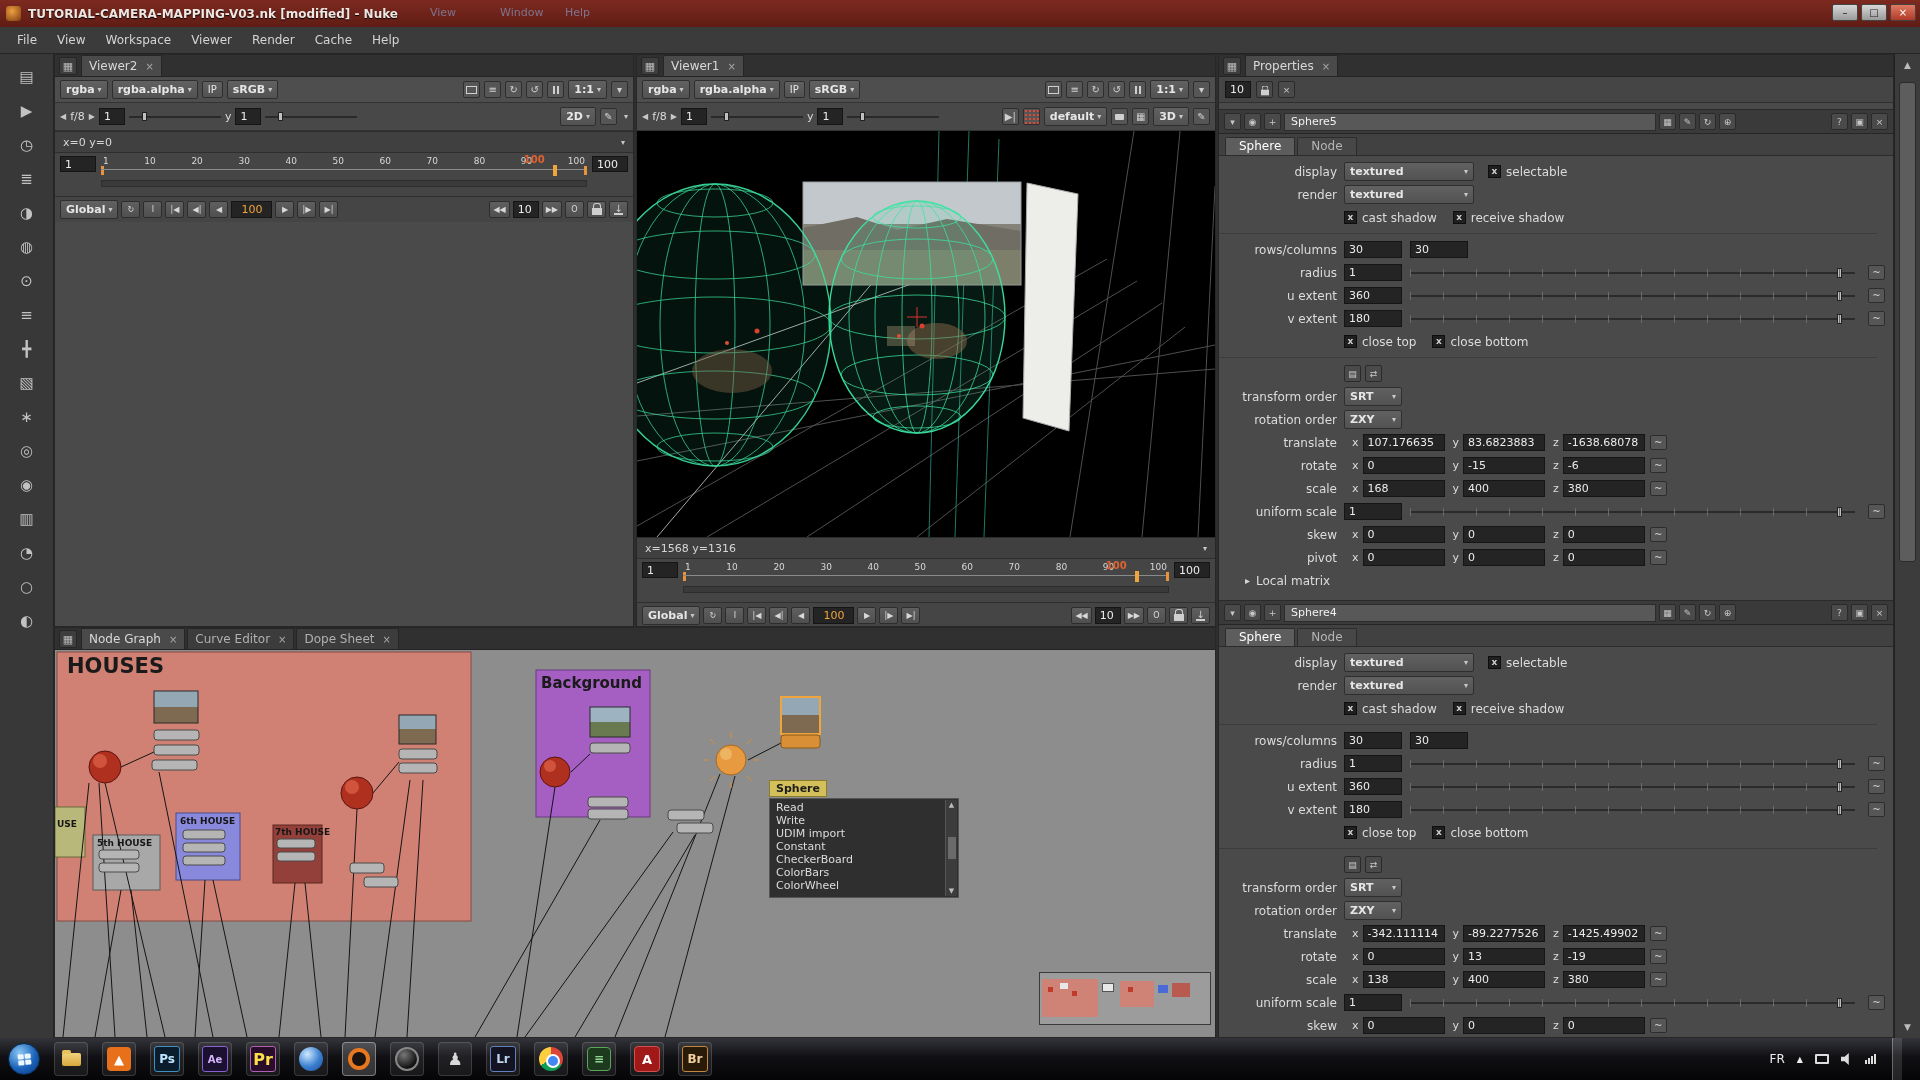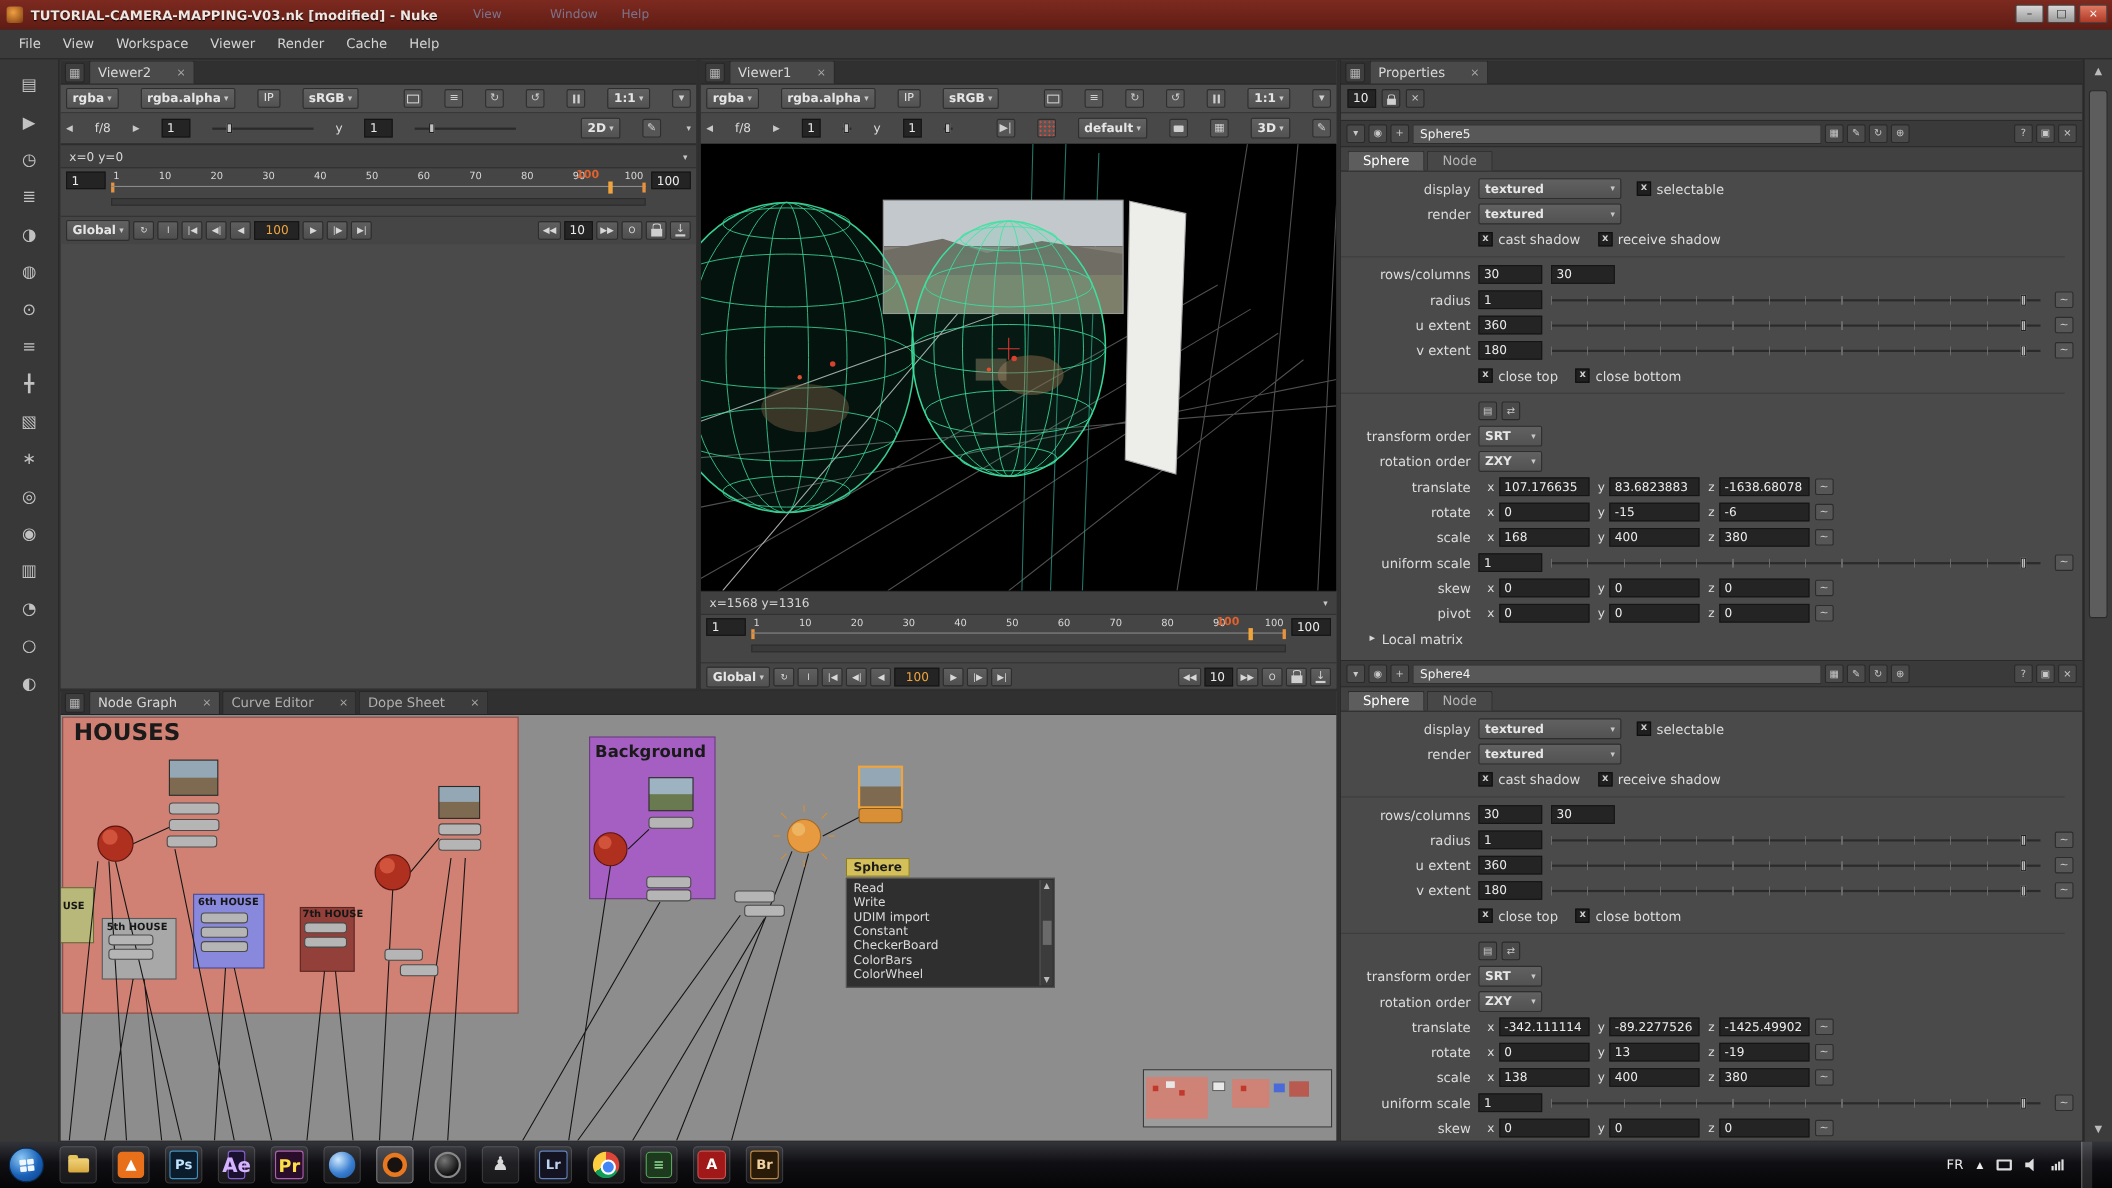--- a/index.html
+++ b/index.html
@@ -15,28 +15,28 @@
   .wb{width:26px;height:17px;background:linear-gradient(#d8d8d8,#9a9a9a);border:1px solid #444;border-radius:2px;font-size:10px;line-height:15px;text-align:center;color:#222}
   .wb.close{background:linear-gradient(#e07a62,#b03a28);color:#fff}
   #menubar{position:absolute;left:0;top:27px;width:1920px;height:27px;background:#3b3b3b;border-bottom:1px solid #242424;display:flex;align-items:center;gap:2px;padding:0 8px}
   .menu-item{color:#d4d4d4;font-size:12px;padding:4px 9px}
 
   
   #workspace{position:absolute;left:0;top:54px;width:1920px;height:984px}
   .panel{position:absolute;background:#4a4a4a;border:1px solid #272727;overflow:hidden}
   .tabbar{height:22px;background:#303030;display:flex;align-items:flex-end;gap:2px;padding:0 0 0 2px;border-bottom:1px solid #242424}
   .pmenu{width:18px;height:18px;margin:0 2px 1px 2px;color:#b8b8b8;font-size:11px;text-align:center;line-height:18px;background:#3e3e3e;border:1px solid #262626;border-radius:2px}
-  .tab{background:#4a4a4a;border:1px solid #262626;border-bottom:none;color:#d8d8d8;font-size:12px;display:flex;align-items:center;gap:23px;padding:3px 7px;border-radius:2px 2px 0 0}
+  .tab{background:#4a4a4a;border:1px solid #262626;border-bottom:none;color:#d8d8d8;font-size:12px;display:flex;align-items:center;gap:8px;padding:3px 7px;border-radius:2px 2px 0 0}
   .tab.inactive{background:#3c3c3c;color:#b0b0b0}
   .tab .x{color:#a8a8a8;font-size:10px}
   .sp{flex:1}
   .car{font-style:normal;font-size:8px;color:#c8c8c8;margin-left:3px}
 
   
-  .vtb{height:26px;background:#4e4e4e;border-bottom:1px solid #333;display:flex;align-items:center;gap:20px;padding:0 5px}
+  .vtb{height:26px;background:#4e4e4e;border-bottom:1px solid #333;display:flex;align-items:center;gap:4px;padding:0 5px}
   .vtb.t2{height:28px;background:#484848}
   .dd{background:linear-gradient(#616161,#525252);border:1px solid #2e2e2e;border-radius:2px;color:#e6e6e6;font-size:11px;padding:2px 5px;display:inline-flex;align-items:center}
   .tbn{background:linear-gradient(#616161,#525252);border:1px solid #2e2e2e;border-radius:2px;color:#e6e6e6;font-size:10px;padding:2px 5px}
   .ic{min-width:17px;height:17px;background:#565656;border:1px solid #2e2e2e;border-radius:2px;color:#cfcfcf;font-size:10px;display:inline-flex;align-items:center;justify-content:center}
   .ic.mon::before{content:"";width:9px;height:6px;border:1px solid #cfcfcf;display:block}
   .ic.pa u{display:inline-block;width:2px;height:8px;background:#cfcfcf;margin:0 1px}
   .ic.redgrid{background-image:radial-gradient(#e04838 34%,transparent 36%);background-size:4px 4px;background-color:#565656}
   .ic.cam::before{content:"";width:9px;height:6px;background:#cfcfcf;border-radius:1px;display:block}
   .arr{color:#c8c8c8;font-size:8px}
   .lab{color:#dcdcdc;font-size:11px}
@@ -127,21 +127,21 @@
   
   #taskbar{position:absolute;left:0;top:1038px;width:1920px;height:42px;background:linear-gradient(#33343a,#101014 45%,#050507);display:flex;align-items:center;gap:14px;padding:0 8px}
   #startorb{width:32px;height:32px;border-radius:50%;background:radial-gradient(circle at 35% 30%,#8cc8f5,#1a62b8 55%,#0a3a80);border:1px solid #0a2a50;display:flex;align-items:center;justify-content:center}
   #startorb .flag{display:grid;grid-template-columns:6px 6px;grid-template-rows:5px 5px;gap:1px;transform:rotate(-6deg)}
   #startorb .flag i{background:#eef6ff;border-radius:1px}
   .tile{width:34px;height:34px;border-radius:4px;background:rgba(255,255,255,.07);border:1px solid rgba(255,255,255,.14);display:flex;align-items:center;justify-content:center;font-weight:bold;font-size:13px;color:#fff}
   .tile.active{background:rgba(255,255,255,.18);border-color:rgba(255,255,255,.35)}
   .folder{position:relative;width:19px;height:13px;background:linear-gradient(#f0d47e,#d8a83c);border-radius:2px}
   .folder::before{content:"";position:absolute;top:-3px;left:0;width:9px;height:4px;background:#e8c35c;border-radius:2px 2px 0 0}
   .ps{color:#bfe4ff;background:#0b1d2c;border:1px solid #3f8fc0;width:26px;height:26px;display:flex;align-items:center;justify-content:center;border-radius:3px;font-size:12px}
-  .ae{color:#d6b3ff;background:#1a1030;border:1px solid #8a5fd0;width:16px;height:26px;display:flex;align-items:center;justify-content:center;border-radius:3px;font-size:18px}
+  .ae{color:#d6b3ff;background:#1a1030;border:1px solid #8a5fd0;width:26px;height:26px;display:flex;align-items:center;justify-content:center;border-radius:3px;font-size:10px}
   .pr{color:#fde047;background:#2a0d2a;border:1px solid #b060b0;width:26px;height:26px;display:flex;align-items:center;justify-content:center;border-radius:3px;font-size:16px}
   .lr{color:#bcd4f0;background:#131322;border:1px solid #6080c0;width:26px;height:26px;display:flex;align-items:center;justify-content:center;border-radius:3px;font-size:12px}
   .br{color:#f0d0a0;background:#2a1a08;border:1px solid #c08840;width:26px;height:26px;display:flex;align-items:center;justify-content:center;border-radius:3px;font-size:12px}
   .bluecirc{width:24px;height:24px;border-radius:50%;background:radial-gradient(circle at 35% 30%,#cfe8ff,#3a7fd0 55%,#1a4f9a)}
   .nukecirc{width:22px;height:22px;border-radius:50%;background:#181210;border:4px solid #e87820}
   .blackcirc{width:24px;height:24px;border-radius:50%;background:radial-gradient(circle at 35% 30%,#777,#111 70%);border:2px solid #888}
   .chrome{width:24px;height:24px;border-radius:50%;background:conic-gradient(#db4437 0 33%,#0f9d58 33% 66%,#ffcd40 66% 100%);position:relative}
   .chrome::after{content:"";position:absolute;left:7px;top:7px;width:10px;height:10px;border-radius:50%;background:#4285f4;border:2px solid #fff}
   .greensq{width:24px;height:24px;border-radius:4px;background:#1d3a1f;border:1px solid #57a85a;color:#8fd892;font-size:12px;display:flex;align-items:center;justify-content:center}
   .redsq{width:26px;height:26px;border-radius:4px;background:#a01818;border:1px solid #d05050;color:#fff;font-size:13px;display:flex;align-items:center;justify-content:center}

